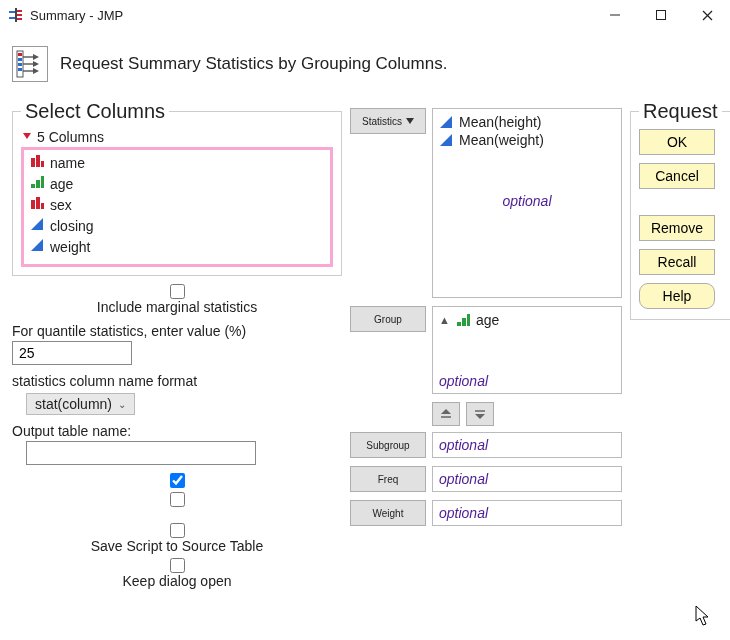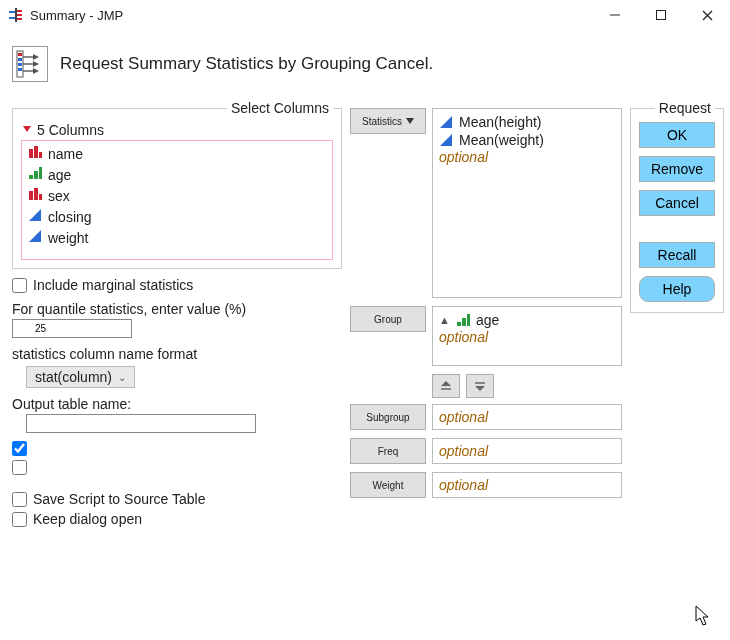--- a/index.html
+++ b/index.html
@@ -76,61 +76,60 @@
       width: 88px;
       flex-shrink: 0;
     }
     fieldset {
       border: 1px solid #ccc;
       padding: 6px 8px 8px 8px;
       margin-bottom: 8px;
     }
     legend {
       padding: 0 4px;
-      font-size: 14px;
-      text-align: right;
+      font-size: 20px;
     }
     .col-count-row {
       display: flex;
       align-items: center;
       gap: 4px;
       margin-bottom: 2px;
     }
     .col-list {
-      border: 1px solid #f9a8d4;
+      border: 3px solid #f9a8d4;
       background: #fff;
       min-height: 120px;
       padding: 2px 0;
     }
     .col-item {
       display: flex;
       align-items: center;
       gap: 6px;
       padding: 2px 6px;
       cursor: default;
     }
     .checkbox-row {
       display: flex;
       align-items: center;
-      gap: 6px;
       margin: 4px 0;
       font-size: 14px;
+      flex-direction: column;
     }
     .checkbox-row input[type=checkbox] {
       width: 15px;
       height: 15px;
     }
     .field-label {
       font-size: 14px;
       margin: 8px 0 2px 0;
     }
     .text-input {
       border: 1px solid #888;
-      padding: 3px 22px;
-      font-size: 10px;
+      padding: 3px 6px;
+      font-size: 14px;
       font-family: inherit;
       background: #fff;
     }
     .small-input { width: 120px; }
     .med-input { width: 230px; }
     .select-box {
       display: inline-flex;
       align-items: center;
       background: #e8e8e8;
       border: 1px solid #bbb;
@@ -166,52 +165,53 @@
       height: 26px;
     }
     .role-box {
       flex: 1;
       border: 1px solid #bbb;
       background: #fff;
       padding: 4px 6px;
       font-size: 14px;
       min-height: 26px;
     }
-    .role-box.tall-1 { min-height: 190px; }
+    .role-box.tall-1 { min-height: 190px; text-align: center; }
     .role-box.tall-2 { min-height: 60px; }
     .role-box .entry {
       display: flex;
       align-items: center;
       gap: 6px;
       padding: 1px 0;
     }
     .optional {
-      color: #a16207;
+      color: #4c1d95;
       font-style: italic;
+      margin-top: 44px;
     }
     .sort-btns {
       display: flex;
       gap: 6px;
       margin: 2px 0 6px 82px;
     }
     .sort-btn {
       width: 28px;
       height: 24px;
       background: #e1e1e1;
       border: 1px solid #adadad;
       display: flex;
       align-items: center;
       justify-content: center;
       cursor: pointer;
       color: #555;
     }
     .action-btn {
       display: block;
       width: 76px;
-      background: #7dd3fc;
+      background: #fef9c3;
       border: 1px solid #adadad;
       text-align: center;
       padding: 4px 2px;
       font-size: 14px;
       font-family: inherit;
       cursor: pointer;
       margin-bottom: 8px;
     }
     .gap-after { margin-bottom: 26px; }
     .bottom-checks {
@@ -264,21 +264,21 @@
         <rect x="3" y="14" width="4" height="3" fill="#2a6bd4"></rect>
         <rect x="3" y="19" width="4" height="3" fill="#2a6bd4"></rect>
         <line x1="8" y1="8" x2="18" y2="8" stroke="#555" stroke-width="1.4"></line>
         <line x1="8" y1="15" x2="18" y2="15" stroke="#555" stroke-width="1.4"></line>
         <line x1="8" y1="22" x2="18" y2="22" stroke="#555" stroke-width="1.4"></line>
         <polygon points="18,5 24,8 18,11" fill="#555"></polygon>
         <polygon points="18,12 24,15 18,18" fill="#555"></polygon>
         <polygon points="18,19 24,22 18,25" fill="#555"></polygon>
       </svg>
     </div>
-    <div class="header-text">Request Summary Statistics by Grouping Cancel.</div>
+    <div class="header-text">Request Summary Statistics by Grouping Columns.</div>
   </div>
 
   <div class="main-layout">
 
     <div class="left-col">
       <fieldset>
         <legend>Select Columns</legend>
         <div class="col-count-row">
           <span>
             <svg width="12" height="12">
@@ -446,22 +446,22 @@
         <div class="role-box">
           <span class="optional">optional</span>
         </div>
       </div>
     </div>
 
     <div class="right-col">
       <fieldset>
         <legend>Request</legend>
         <button class="action-btn">OK</button>
+        <button class="action-btn gap-after">Cancel</button>
         <button class="action-btn">Remove</button>
-        <button class="action-btn gap-after">Cancel</button>
         <button class="action-btn">Recall</button>
         <button class="action-btn" style="margin-bottom:2px;border-radius:9px;">Help</button>
       </fieldset>
     </div>
   </div>
 </div>
 
 <div style="position:absolute;left:695px;top:605px;">
   <svg width="16" height="22" viewBox="0 0 16 22">
     <polygon points="1,1 1,16 5,13 8,20 11,19 8,12 13,12" fill="#fff" stroke="#000" stroke-width="1"></polygon>

